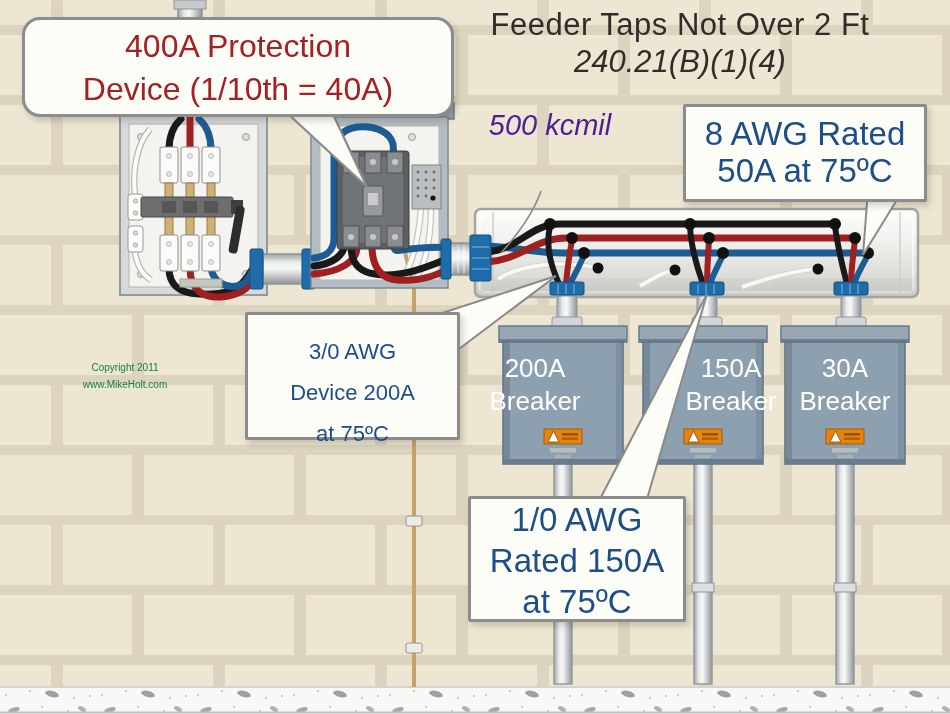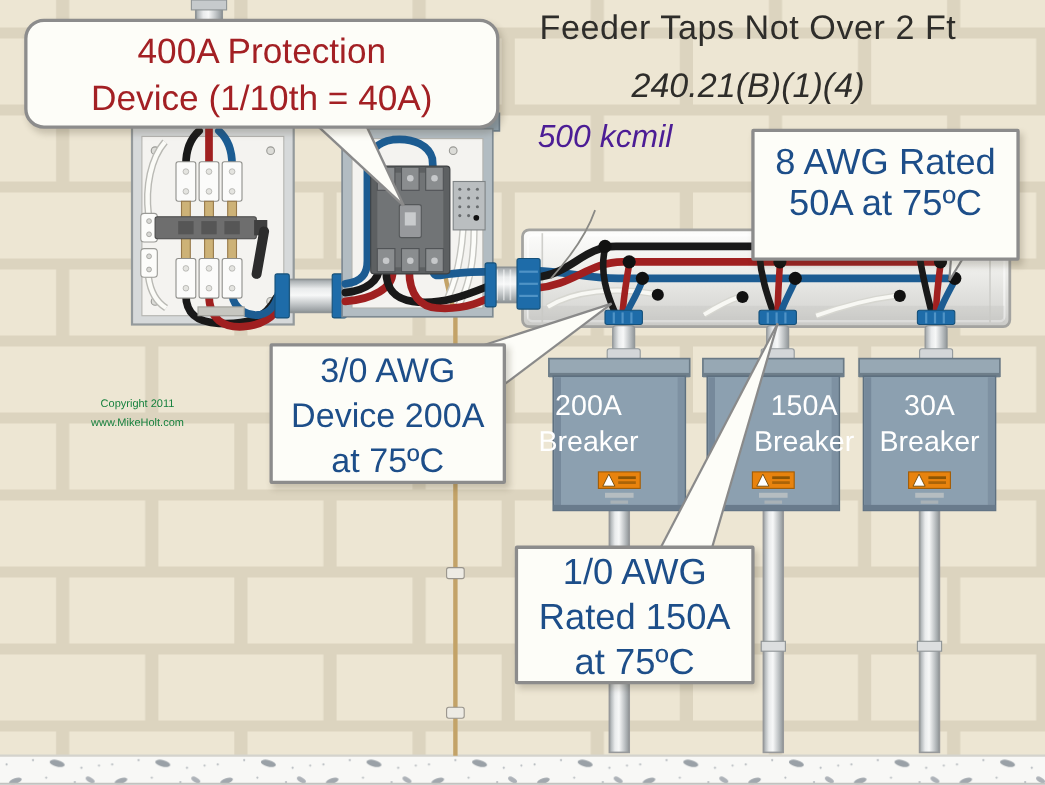--- a/index.html
+++ b/index.html
@@ -5,29 +5,29 @@
   html,body { margin:0; padding:0; background:#888; }
   .stage {
     position:relative; width:950px; height:714px; overflow:hidden;
     background:#ede6d3; font-family:"Liberation Sans", sans-serif;
     -webkit-font-smoothing:antialiased;
   }
   .stage svg.art { position:absolute; left:0; top:0; }
   .txt { position:absolute; font-family:"Liberation Sans", sans-serif; }
   .center { text-align:center; }
   .title-line1 { left:450px; top:7px; width:460px; font-size:31px; color:#2e2d2a; letter-spacing:0.5px; }
-  .title-line2 { left:450px; top:60px; width:460px; font-size:31px; font-style:italic; color:#2e2d2a; }
+  .title-line2 { left:450px; top:44px; width:460px; font-size:31px; font-style:italic; color:#2e2d2a; }
   .callout {
     position:absolute; box-sizing:border-box; background:#fdfdf8;
     border:3px solid #8c8c8c; border-radius:2px; text-align:center;
     box-shadow:3px 4px 6px rgba(70,60,40,.22);
   }
   .co-red { left:22px; top:17px; width:432px; height:100px; color:#a32024; font-size:32px; line-height:43px; padding-top:5px;border-radius:18px; }
-  .co-awg8 { left:683px; top:117px; width:244px; height:120px; color:#1d4e89; font-size:33px; line-height:37px; padding-top:8px; }
-  .co-awg30 { left:245px; top:312px; width:215px; height:128px; color:#1d4e89; font-size:31px; line-height:41px; padding-top:1px; }
+  .co-awg8 { left:683px; top:104px; width:244px; height:98px; color:#1d4e89; font-size:33px; line-height:37px; padding-top:8px; }
+  .co-awg30 { left:245px; top:312px; width:215px; height:128px; color:#1d4e89; font-size:22px; line-height:41px; padding-top:16px; }
   .co-awg10 { left:468px; top:496px; width:218px; height:126px; color:#1d4e89; font-size:33px; line-height:41px; }
   .feeder-label { left:455px; top:108px; width:190px; font-size:29px; line-height:35px; color:#4c1d95;font-style:italic; }
   .breaker-label { position:absolute; top:352px; width:120px; text-align:center; color:#ffffff; font-size:26px; line-height:33px; }
   .bl-1 { left:475px; } .bl-2 { left:643px;padding-left:28px; } .bl-3 { left:785px; }
   .copyright { left:40px; top:359px; width:170px; font-size:10px; line-height:17px; color:#15803d; }
 </style>
 </head>
 <body>
 
 <div class="stage">

